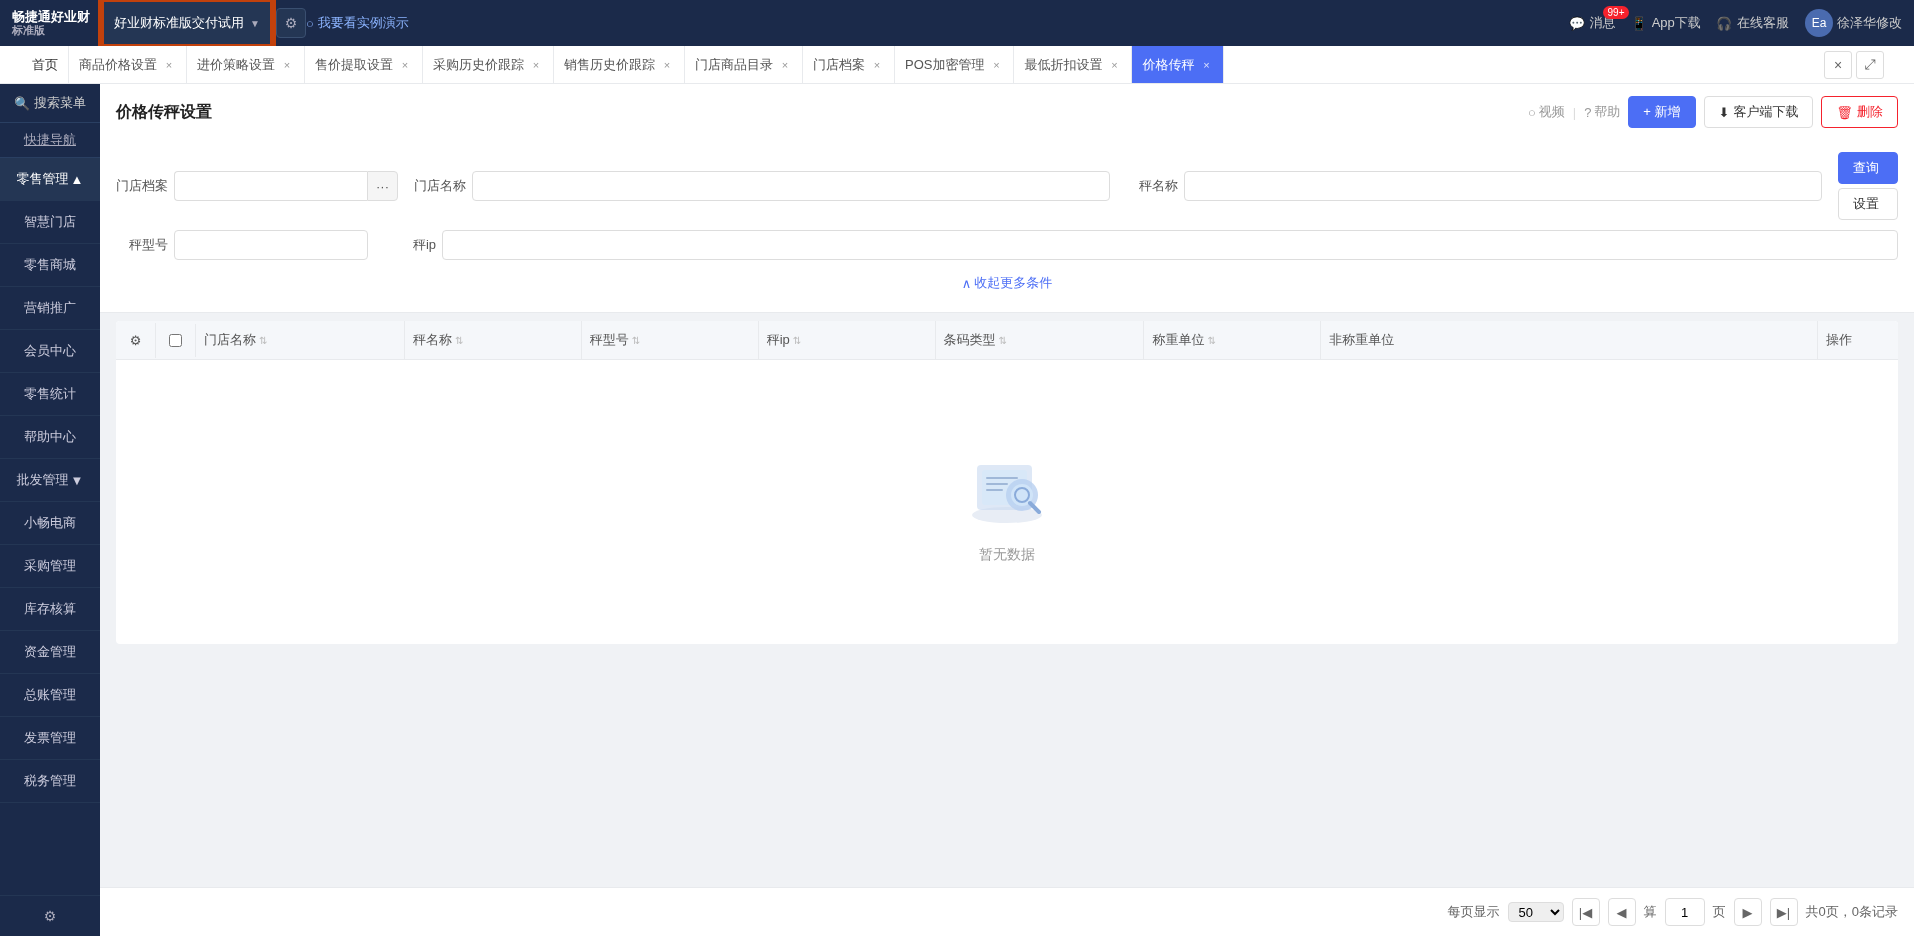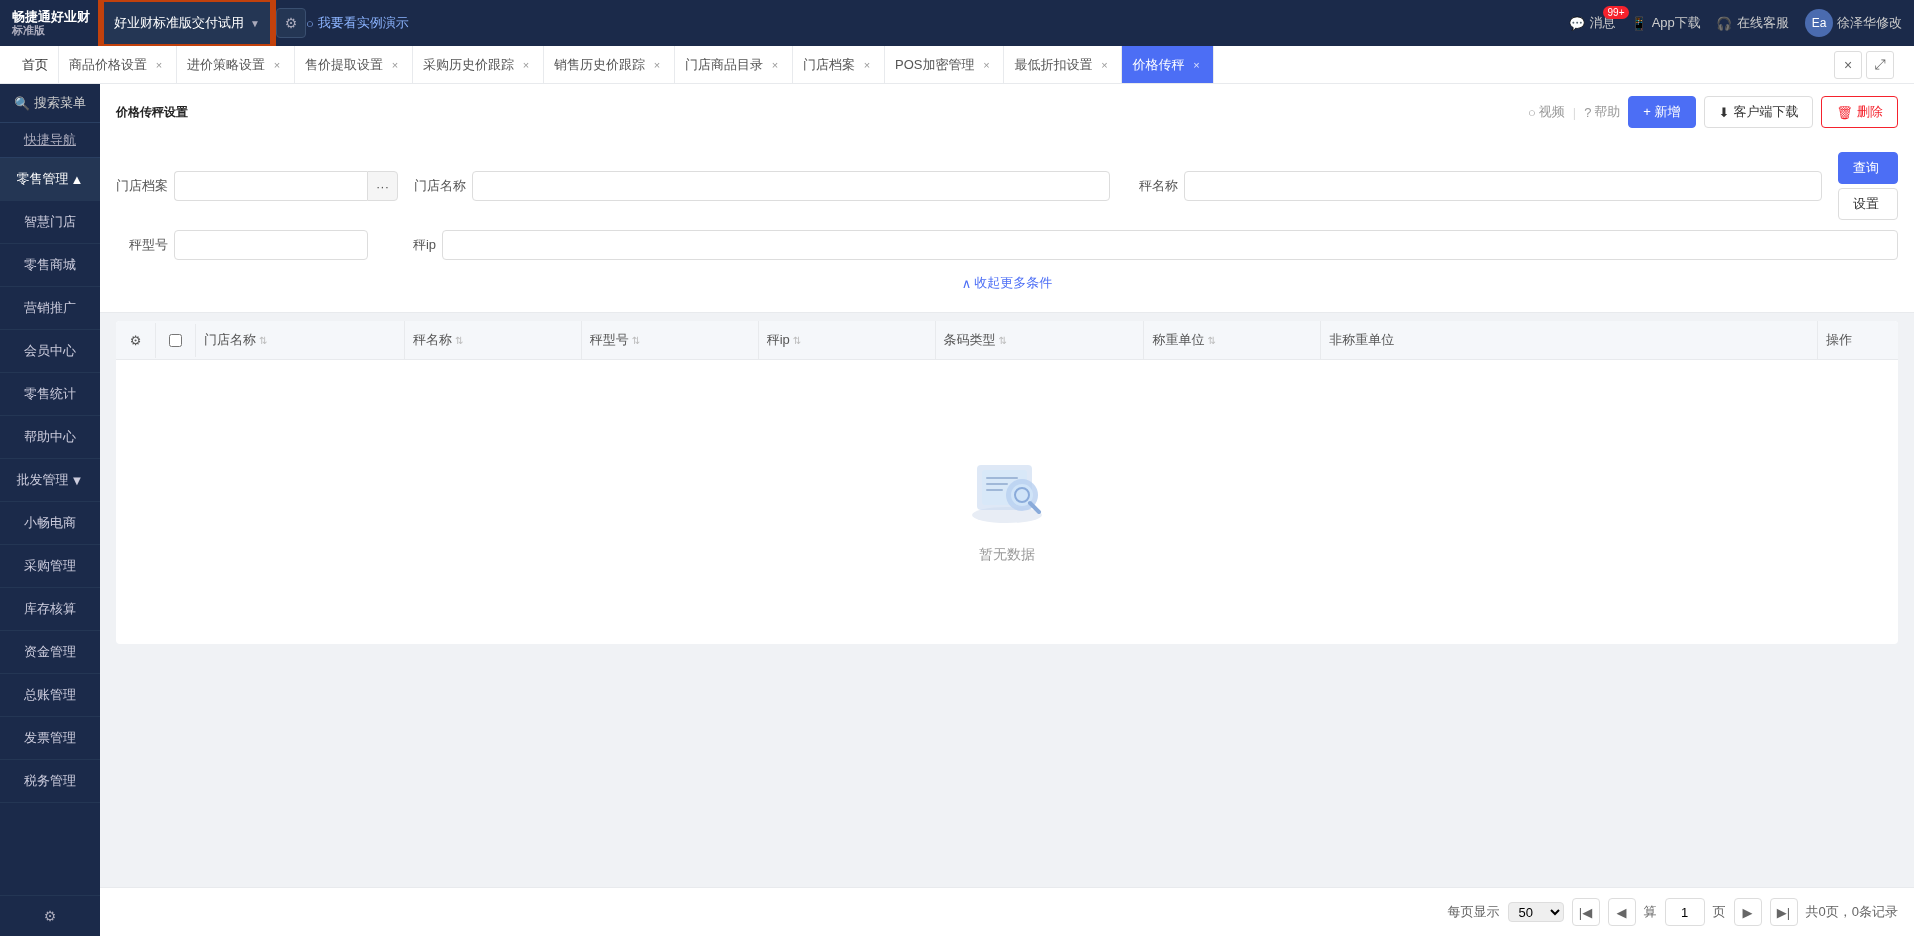--- a/index.html
+++ b/index.html
@@ -77,21 +77,21 @@
       color: #fff;
       font-size: 12px;
     }
 
     
     .tab-bar {
       background: #fff;
       border-bottom: 1px solid #e8eaed;
       display: flex;
       align-items: center;
-      padding: 0 12px;
+      padding: 0 22px;
       height: 38px;
       flex-shrink: 0;
       overflow-x: auto;
       white-space: nowrap;
     }
     .tab-bar::-webkit-scrollbar { height: 0; }
     .tab-item {
       display: inline-flex;
       align-items: center;
       padding: 0 10px;
@@ -209,21 +209,21 @@
       border-bottom: 1px solid #e8eaed;
       flex-shrink: 0;
     }
     .page-title-row {
       display: flex;
       align-items: center;
       justify-content: space-between;
       margin-bottom: 12px;
     }
     .page-title {
-      font-size: 12px;
+      font-size: 16px;
       font-weight: bold;
       color: #222;
     }
     .page-actions {
       display: flex;
       align-items: center;
       gap: 8px;
     }
     .page-action-link {
       color: #666;

